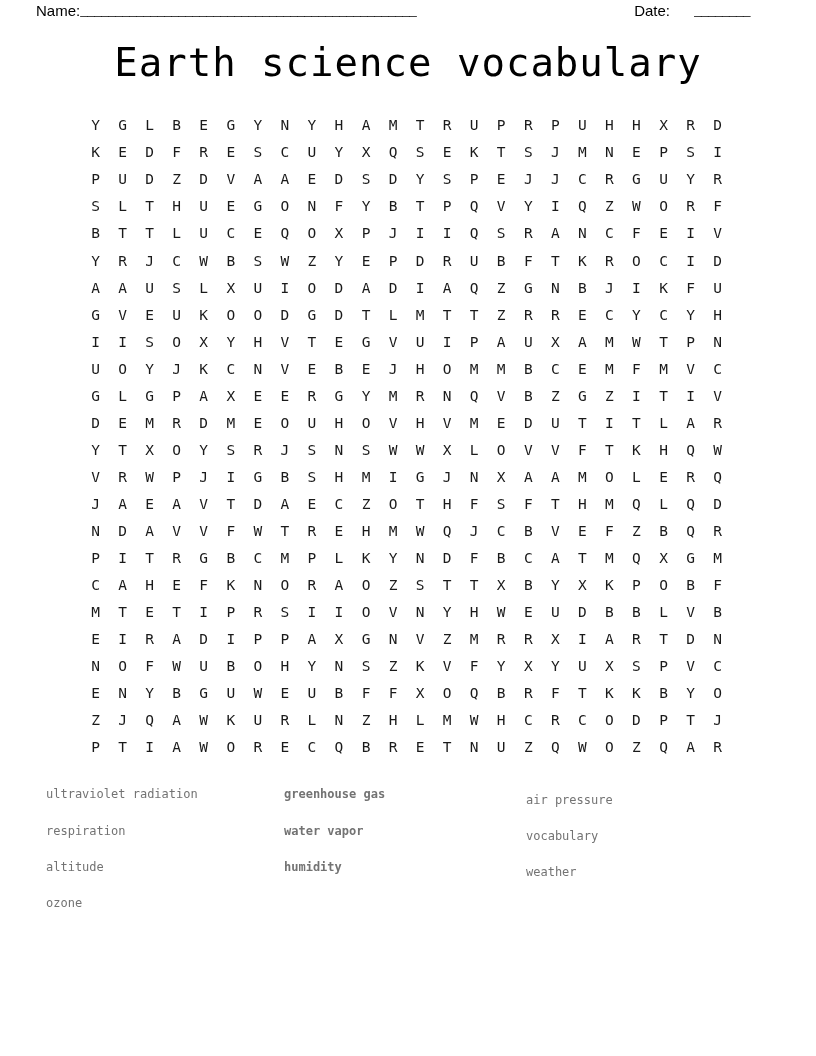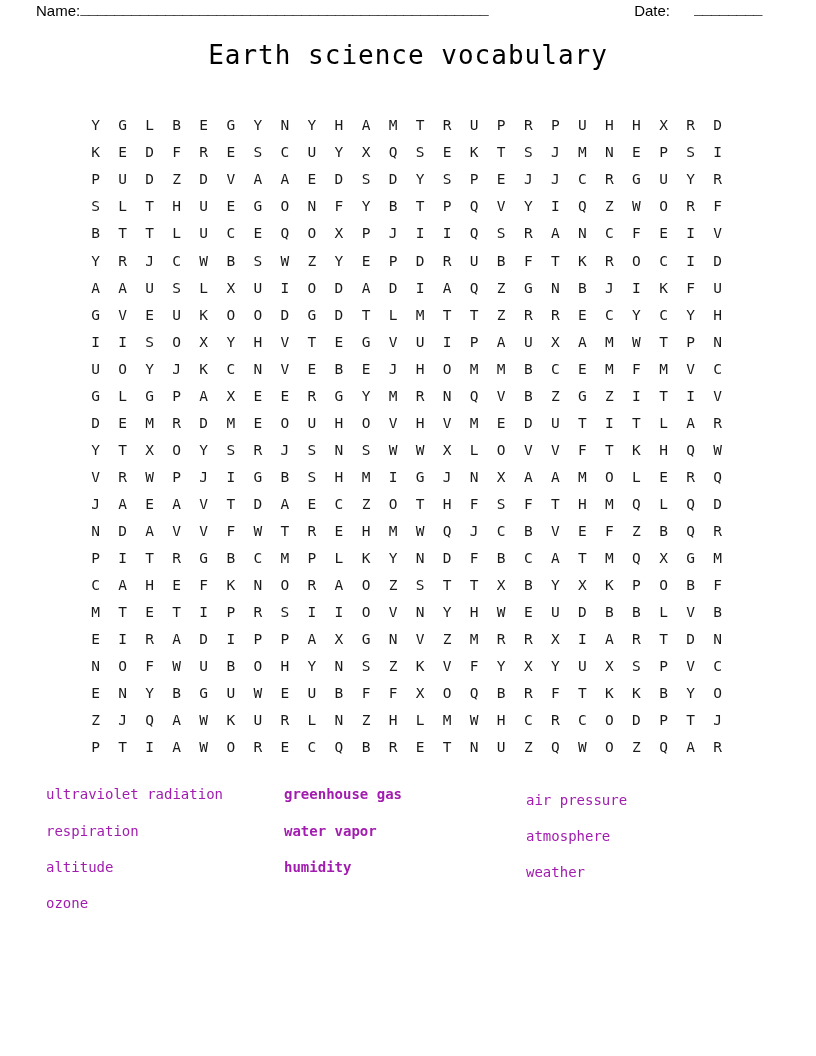--- a/index.html
+++ b/index.html
@@ -26,21 +26,21 @@
     align-items: flex-start;
     font-family: "Liberation Sans", sans-serif;
     font-size: 15px;
     white-space: nowrap;
   }
   .hdr-label {
     flex: 0 0 auto;
   }
   .hdr-rule {
     flex: 0 0 auto;
-    font-family: Liberation Mono, monospace;
+    font-family: Liberation Serif, serif;
     letter-spacing: -0.5px;
     overflow: hidden;
   }
   .hdr-rule.name-rule {
     width: 420px;
   }
   .hdr-rule.date-rule {
     width: 86px;
     margin-left: 24px;
   }
@@ -49,21 +49,21 @@
   }
 
   
   .puzzle-title {
     position: absolute;
     top: 40px;
     left: 0;
     width: 816px;
     text-align: center;
     font-family: "DejaVu Sans Mono", monospace;
-    font-size: 26px;
+    font-size: 39px;
     font-weight: 400;
     letter-spacing: 1px;
     color: #000;
   }
 
   
   .grid {
     position: absolute;
     top: 112px;
     left: 82px;
@@ -91,22 +91,22 @@
     left: 46px;
     width: 700px;
   }
   .word-row {
     display: flex;
     height: 36.4px;
     align-items: center;
   }
   .word-cell {
     font-family: "DejaVu Sans Mono", monospace;
-    font-size: 14px;
-    color: #a21caf;
+    font-size: 12px;
+    color: #737373;
     white-space: nowrap;
   }
   .word-cell.col-0 { width: 238px; }
   .word-cell.col-1 { width: 242px; font-weight: bold; }
   .word-cell.col-2 { width: 220px; margin-top: 11px; }
   .word-cell.empty { color: transparent; }
 </style>
 </head>
 <body>
 
@@ -749,21 +749,21 @@
 
 <div class="word-list" id="word-list">
     <div class="word-row">
       <span class="word-cell col-0">ultraviolet radiation</span>
       <span class="word-cell col-1">greenhouse gas</span>
       <span class="word-cell col-2">air pressure</span>
     </div>
     <div class="word-row">
       <span class="word-cell col-0">respiration</span>
       <span class="word-cell col-1">water vapor</span>
-      <span class="word-cell col-2">atmosphere</span>
+      <span class="word-cell col-2">vocabulary</span>
     </div>
     <div class="word-row">
       <span class="word-cell col-0">altitude</span>
       <span class="word-cell col-1">humidity</span>
       <span class="word-cell col-2">weather</span>
     </div>
     <div class="word-row">
       <span class="word-cell col-0">ozone</span>
       <span class="word-cell col-1 empty"></span>
       <span class="word-cell col-2 empty"></span>

